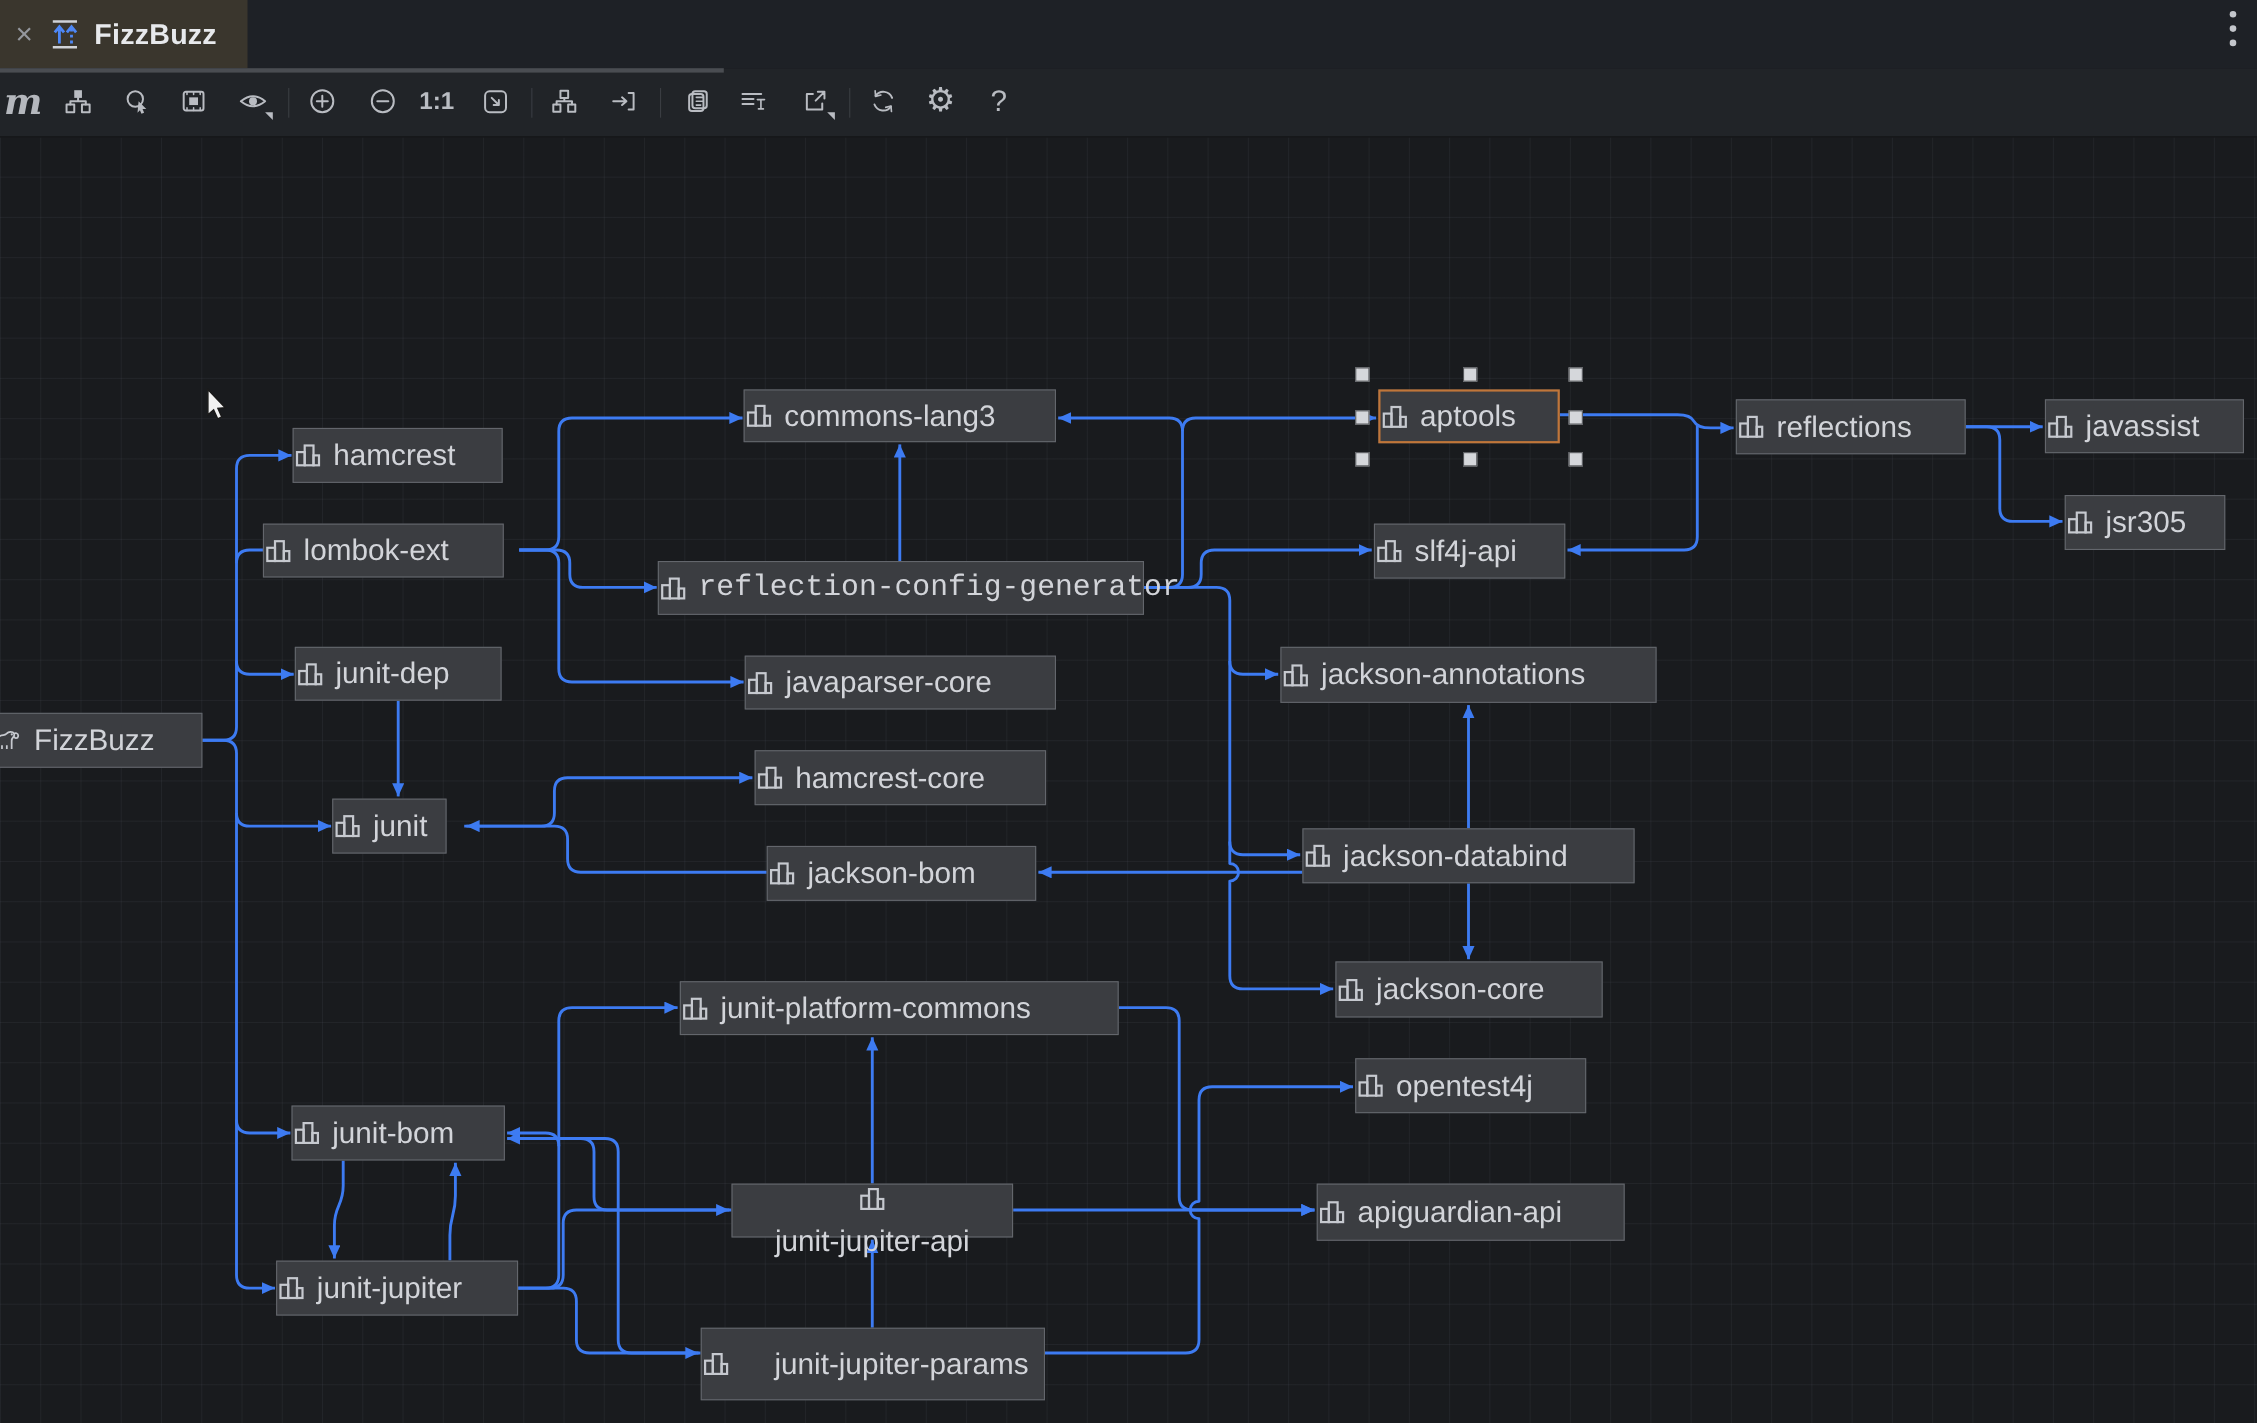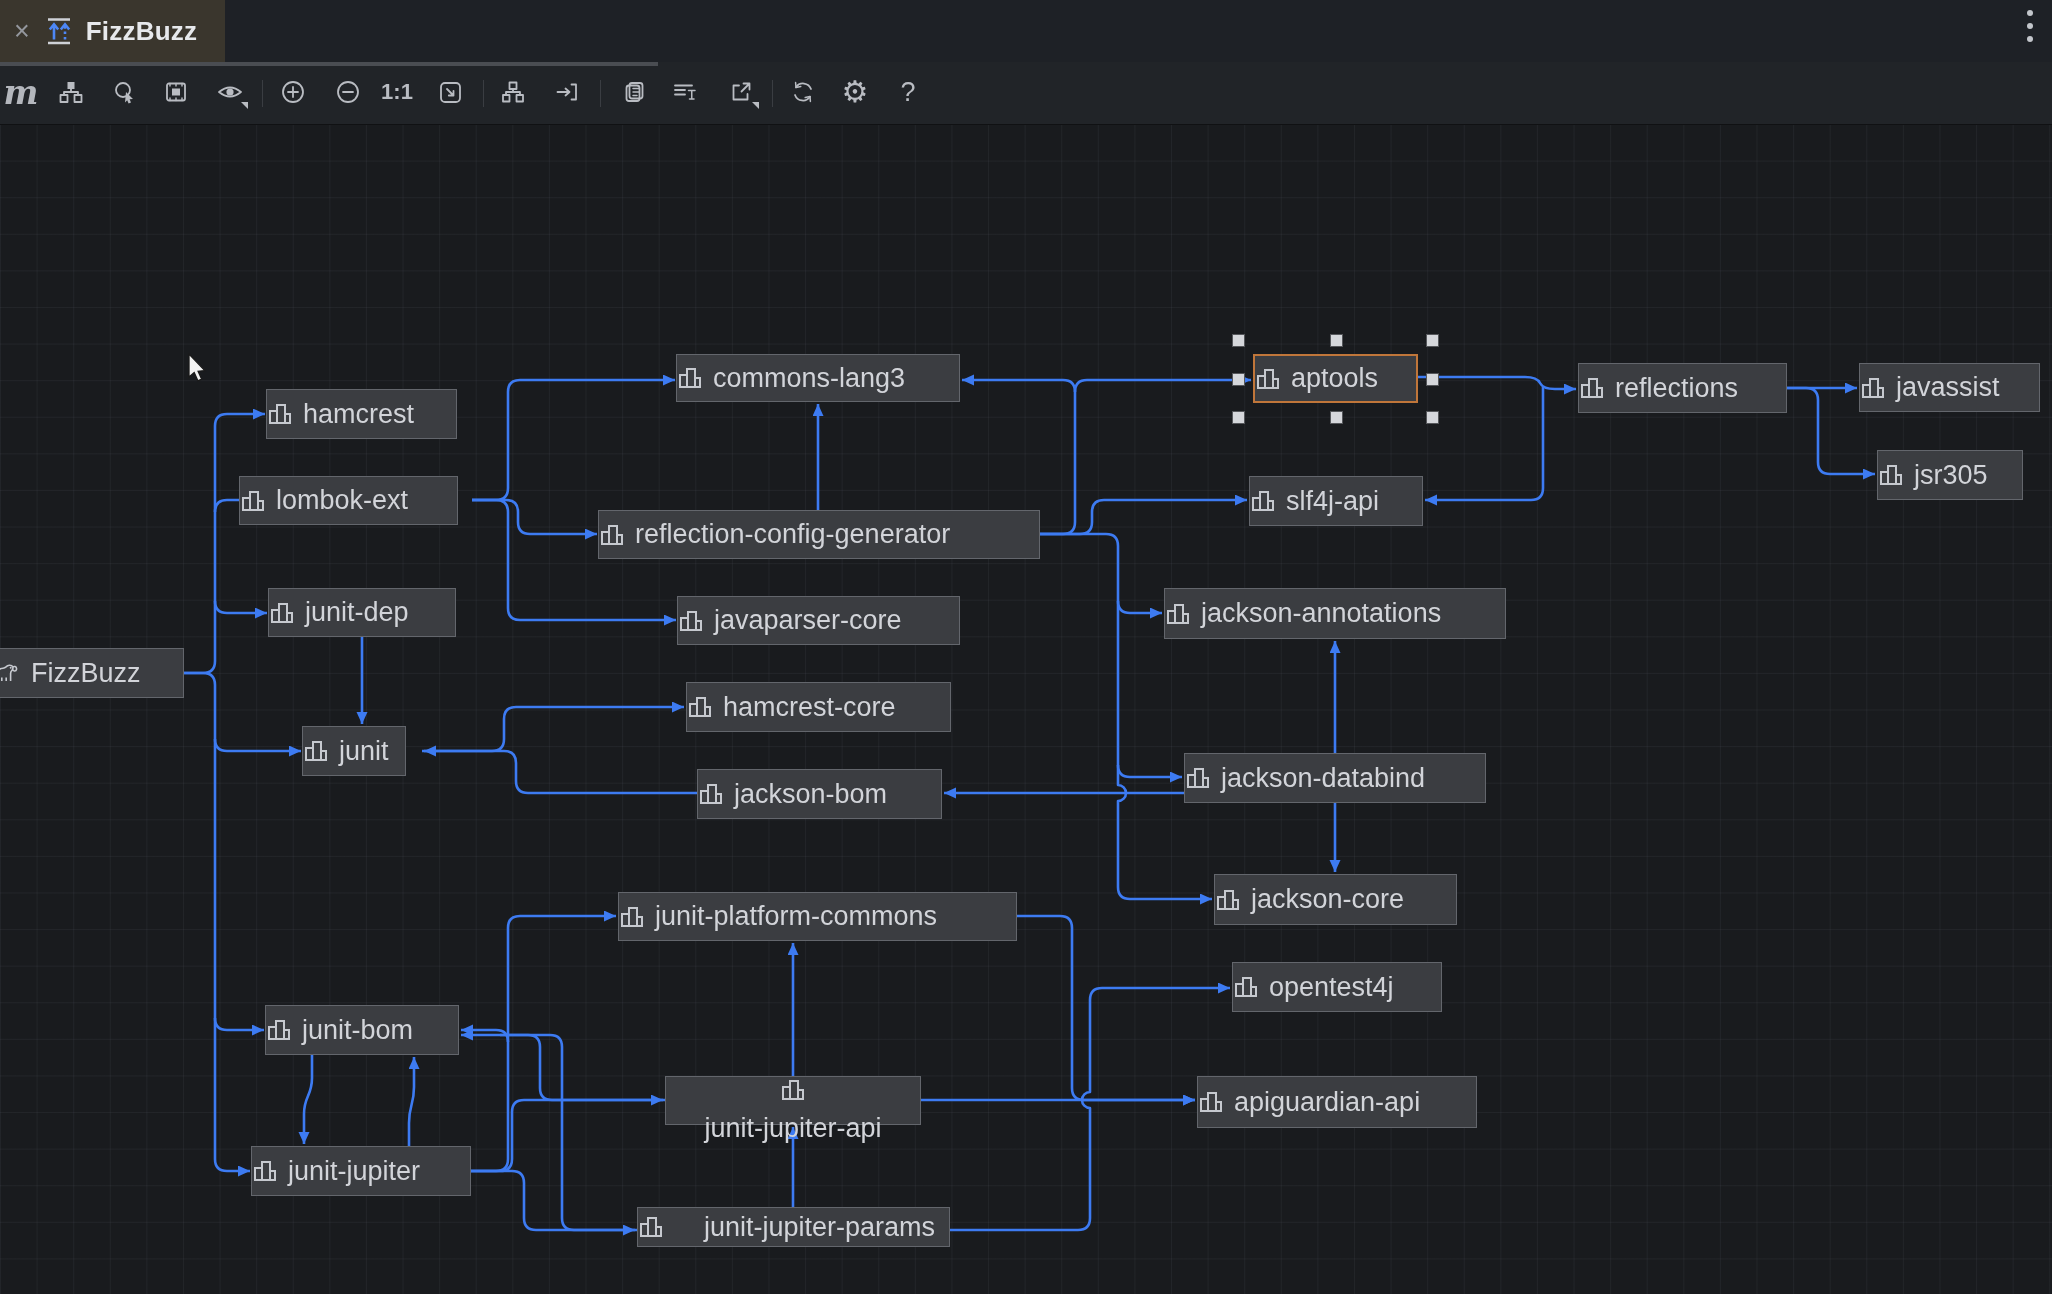--- a/index.html
+++ b/index.html
@@ -283,21 +283,21 @@
         <use href="#i-module"></use>
       </svg>
       <span>junit</span>
     </div>
     <div class="node" style="left: 676px; top: 354px; width: 284px; height: 48px;">
       <svg width="26" height="26">
         <use href="#i-module"></use>
       </svg>
       <span>commons-lang3</span>
     </div>
-    <div class="node" style="left: 598px; top: 510px; width: 442px; height: 49px;">
+    <div class="node" style="left: 598px; top: 510px; width: 442px; height: 49px; font-family: Liberation Mono, monospace;">
       <svg width="26" height="26">
         <use href="#i-module"></use>
       </svg>
       <span>reflection-config-generator</span>
     </div>
     <div class="node" style="left: 677px; top: 596px; width: 283px; height: 49px;">
       <svg width="26" height="26">
         <use href="#i-module"></use>
       </svg>
       <span>javaparser-core</span>
@@ -331,21 +331,21 @@
         <use href="#i-module"></use>
       </svg>
       <span>junit-jupiter-api</span>
     </div>
     <div class="node" style="left: 251px; top: 1146px; width: 220px; height: 50px;">
       <svg width="26" height="26">
         <use href="#i-module"></use>
       </svg>
       <span>junit-jupiter</span>
     </div>
-    <div class="node" style="left: 637px; top: 1207px; width: 313px; height: 40px; gap: 40px;">
+    <div class="node" style="left: 637px; top: 1207px; width: 313px; height: 66px; gap: 40px;">
       <svg width="26" height="26">
         <use href="#i-module"></use>
       </svg>
       <span>junit-jupiter-params</span>
     </div>
     <div class="node selected" style="left: 1253px; top: 354px; width: 165px; height: 49px;">
       <svg width="26" height="26">
         <use href="#i-module"></use>
       </svg>
       <span>aptools</span>

